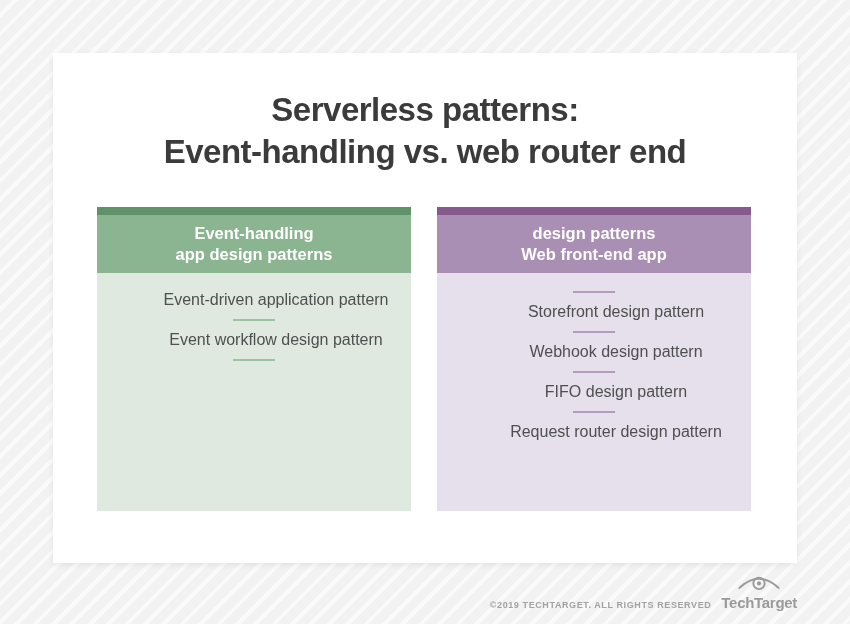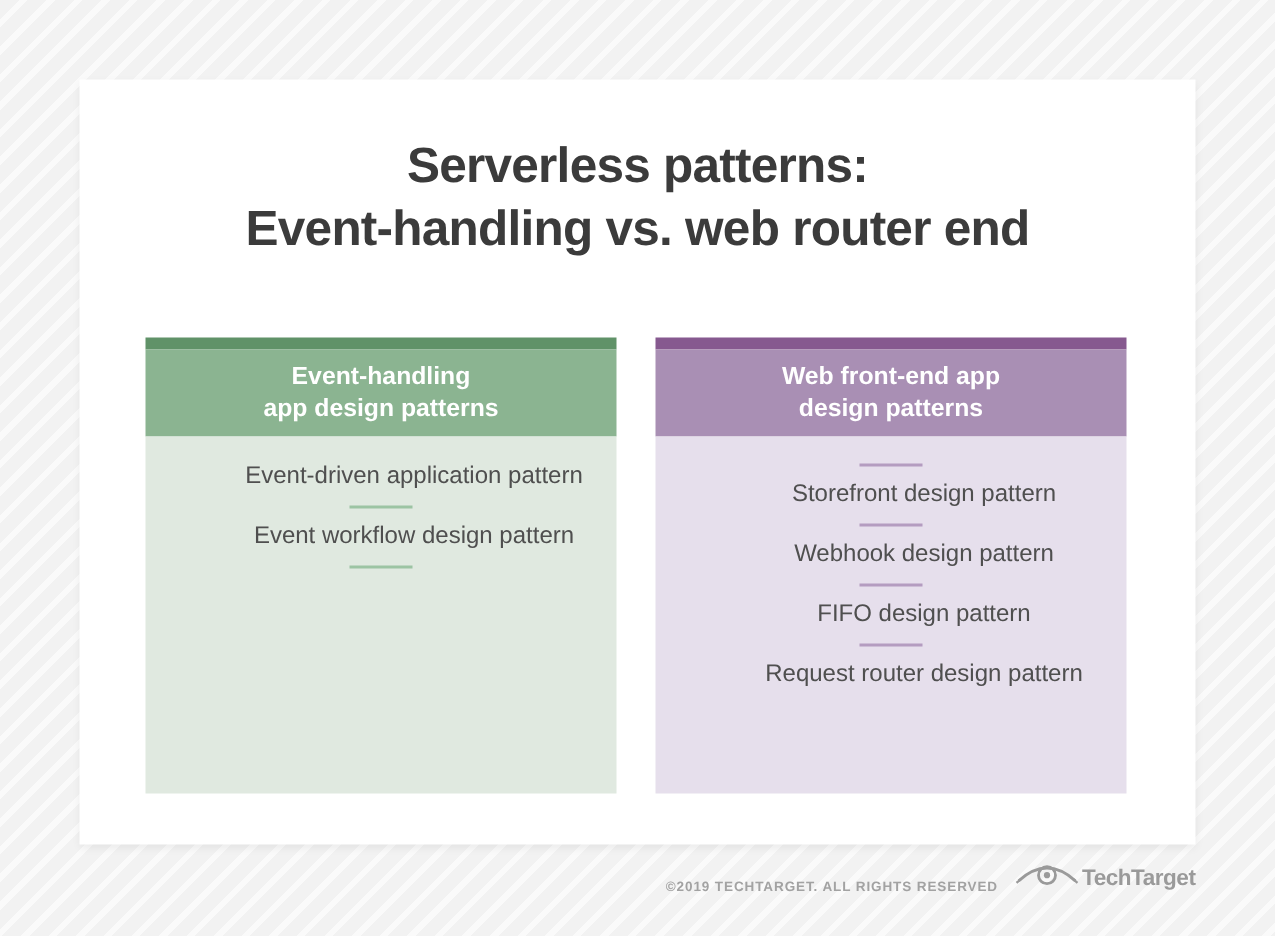--- a/index.html
+++ b/index.html
@@ -30,21 +30,21 @@
     text-align: center;
     font-weight: bold;
     font-size: 33px;
     line-height: 42px;
     letter-spacing: -0.5px;
     color: #3b3b3b;
   }
   .title span { display: block; }
   .columns {
     position: absolute;
-    left: 44px; top: 172px;
+    left: 44px; top: 154px;
     width: 654px; height: 304px;
     display: flex;
     gap: 26px;
   }
   .column { flex: 1; display: flex; flex-direction: column; }
   .strip { height: 8px; background: var(--strip); }
   .header {
     height: 58px;
     background: var(--header);
     color: #ffffff;
@@ -84,21 +84,21 @@
   .copyright {
     font-size: 9px;
     font-weight: bold;
     letter-spacing: 0.6px;
     color: #a2a2a2;
     text-transform: uppercase;
     padding-top: 12px;
   }
   .logo {
     display: flex;
-    flex-direction: row;
+    flex-direction: column;
     align-items: center;
   }
   .logo-word {
     font-weight: bold;
     font-size: 15px;
     letter-spacing: -0.3px;
     color: #9a9a9a;
     line-height: 15px;
   }
 </style>
@@ -125,22 +125,22 @@
           <div class="item">Event-driven application pattern</div>
           <div class="divider"></div>
           <div class="item">Event workflow design pattern</div>
           <div class="divider"></div>
         </div>
       </div>
 
       <div class="column" style="--strip: #86598f; --header: #a98fb4; --body: #e6dfec; --divider: #b49cc0;">
         <div class="strip"></div>
         <div class="header">
+          <span>design patterns</span>
           <span>Web front-end app</span>
-          <span>design patterns</span>
         </div>
         <div class="body">
           <div class="divider"></div>
           <div class="item">Storefront design pattern</div>
           <div class="divider"></div>
           <div class="item">Webhook design pattern</div>
           <div class="divider"></div>
           <div class="item">FIFO design pattern</div>
           <div class="divider"></div>
           <div class="item">Request router design pattern</div>

